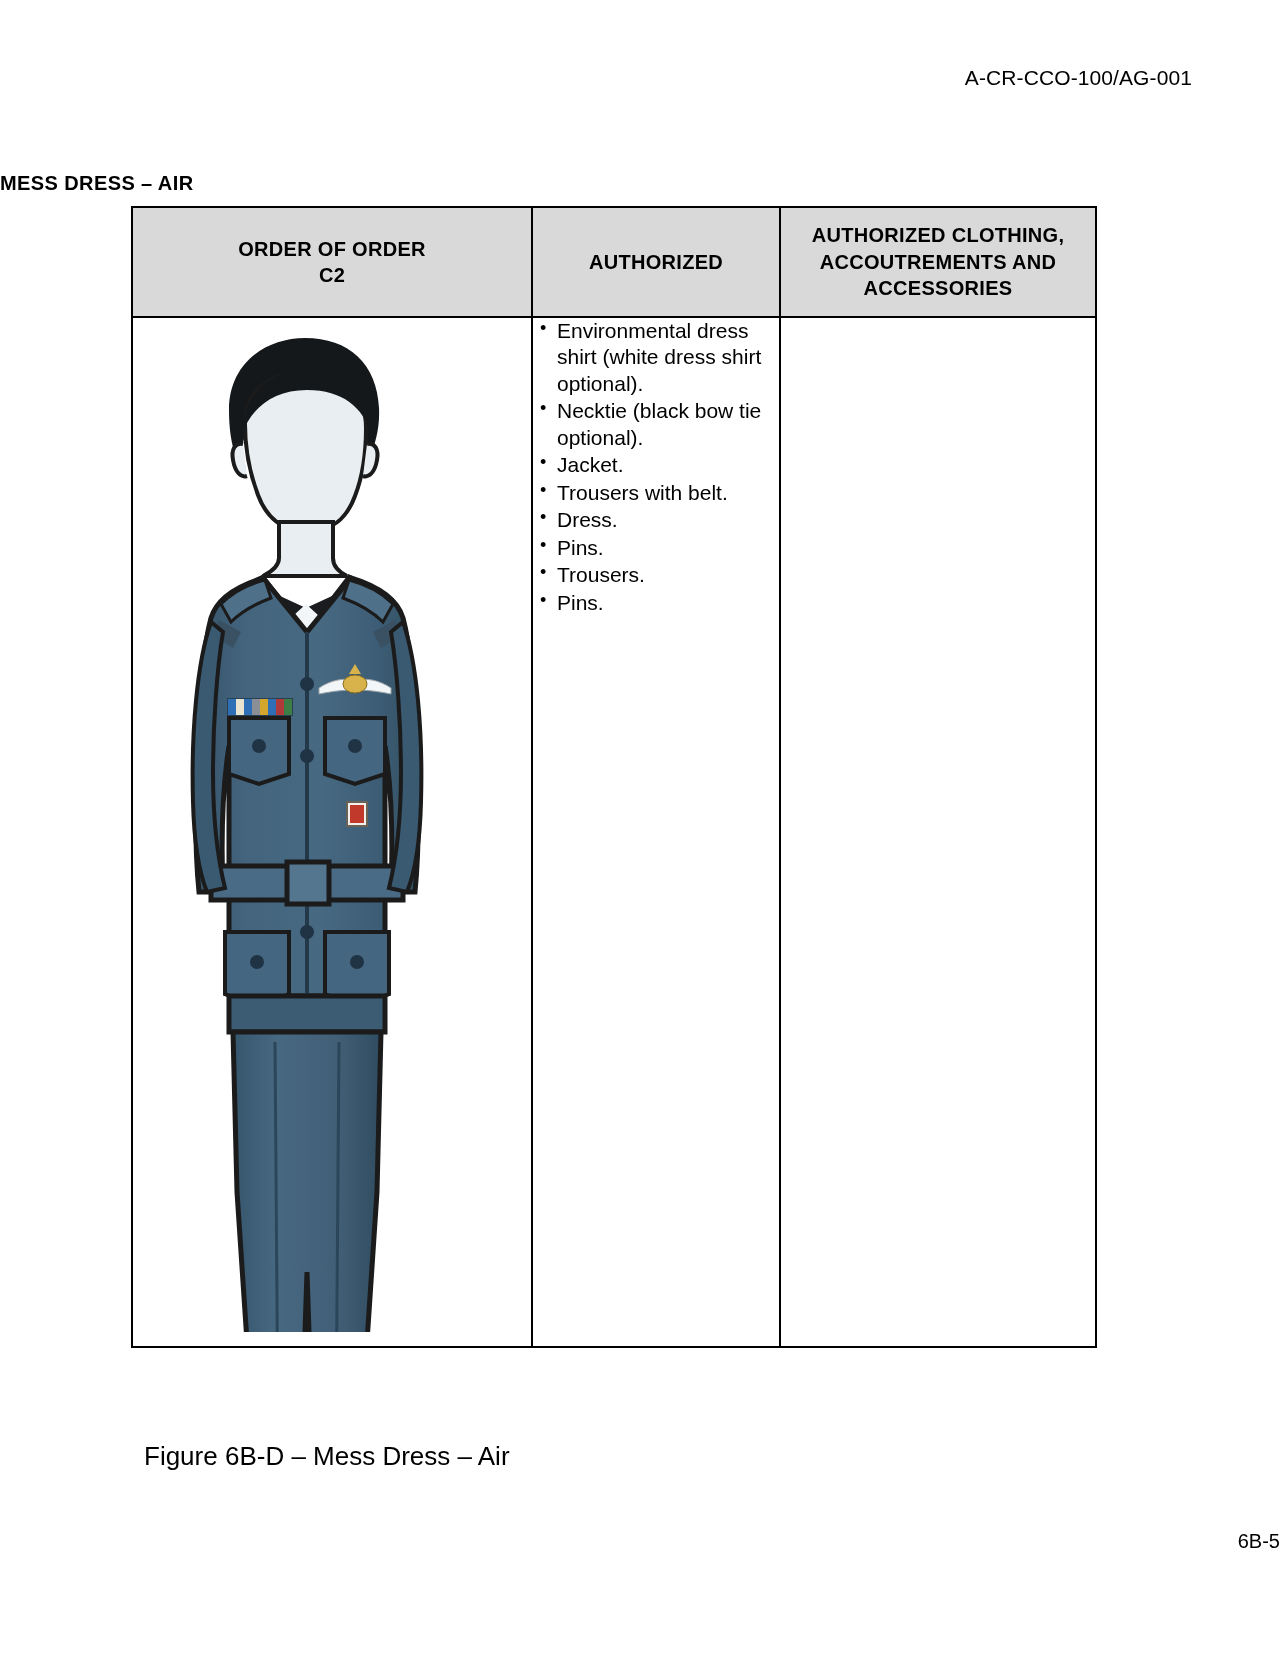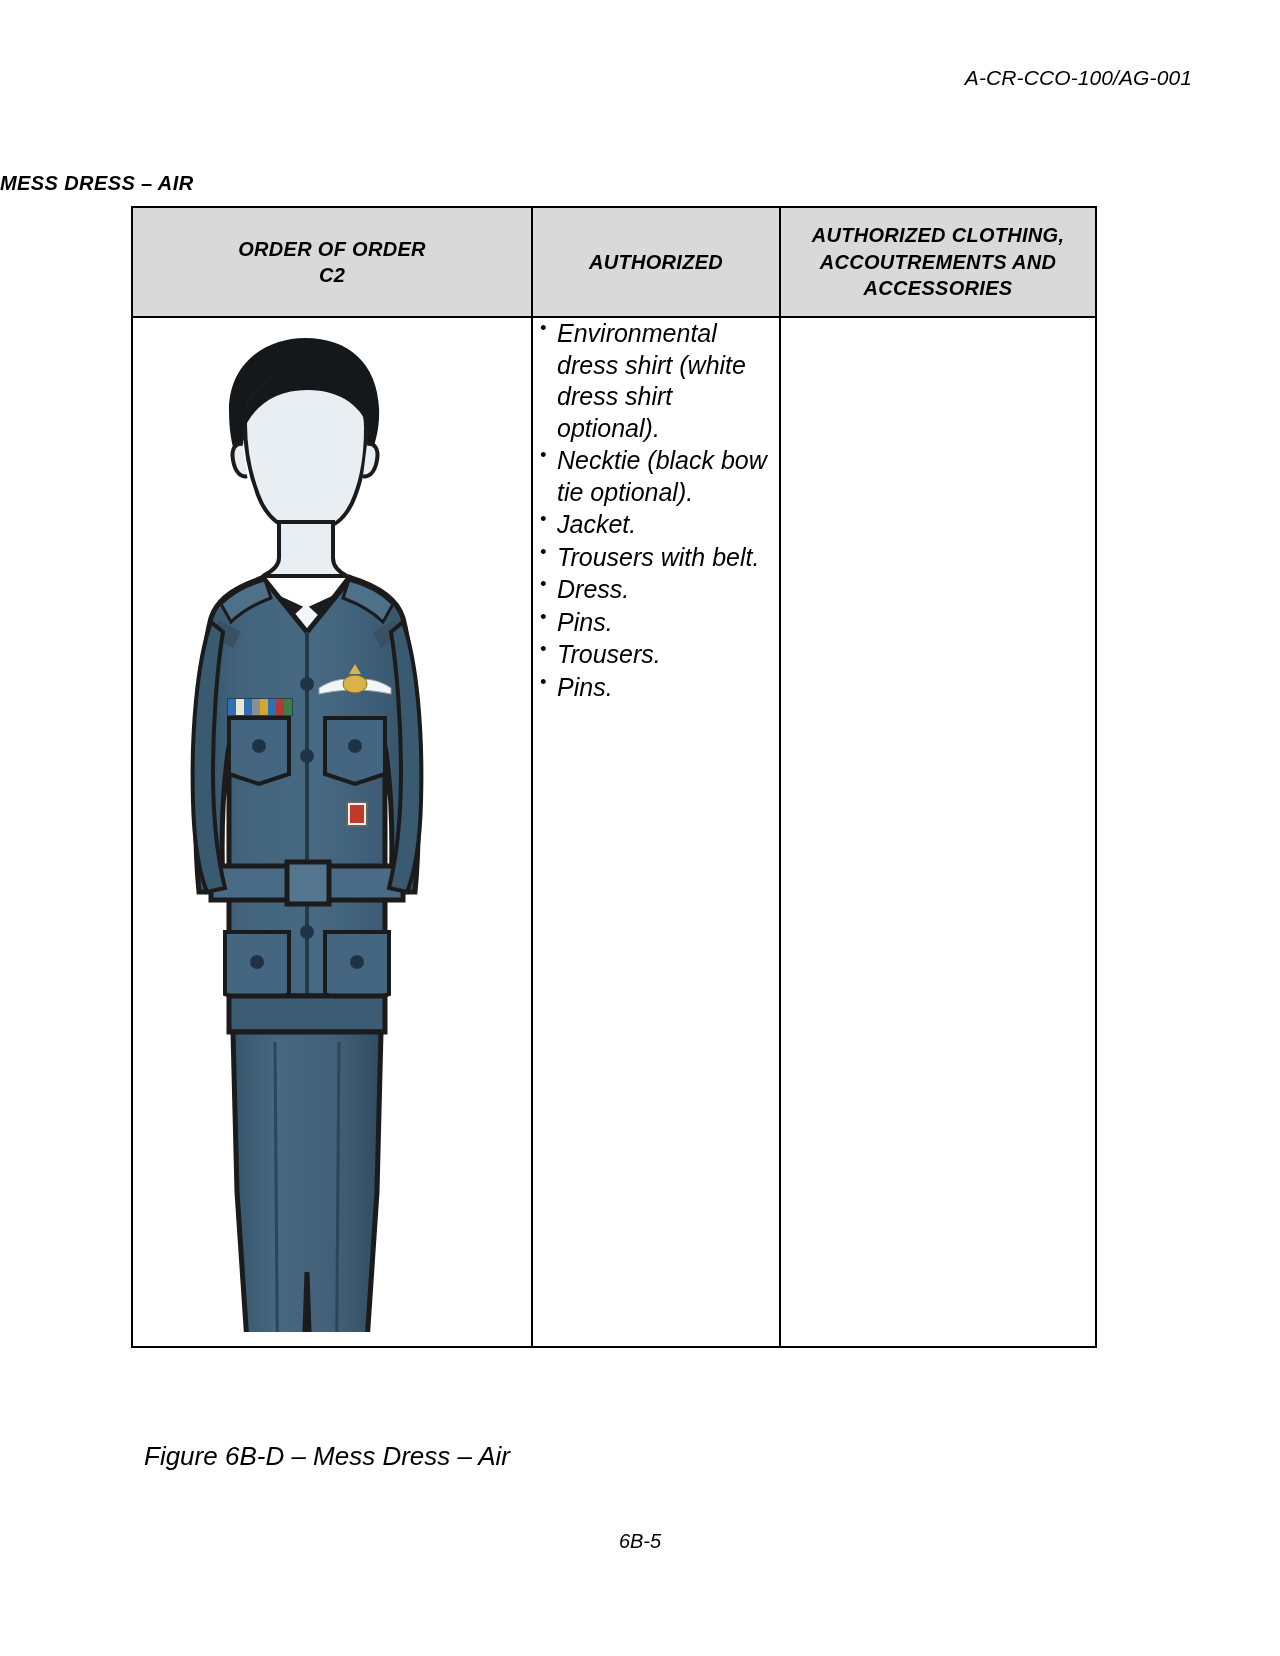--- a/index.html
+++ b/index.html
@@ -14,21 +14,20 @@
     color: #000000;
     position: relative;
     overflow: hidden;
   }
 
   .page {
     position: relative;
     width: 1280px;
     height: 1388px;
     box-sizing: border-box;
-    font-style: italic;
   }
 
   
   .doc-header {
     position: absolute;
     top: 66px;
     right: 88px;
     font-size: 21px;
     letter-spacing: 0.1px;
     white-space: nowrap;
@@ -94,21 +93,21 @@
   }
   .cell-auth {
     padding: 14px 10px 10px 12px;
   }
 
   
   ul.comp-list {
     margin: 0;
     padding: 0 0 0 22px;
     list-style: none;
-    font-size: 25px;
+    font-size: 21px;
     line-height: 1.26;
   }
   ul.comp-list li {
     position: relative;
     margin: 0 0 1px 0;
     padding-left: 2px;
   }
   ul.comp-list li::before {
     content: "\2022";
     position: absolute;
@@ -124,21 +123,21 @@
     top: 1441px;
     font-size: 26px;
   }
 
   
   .page-number {
     position: absolute;
     top: 1530px;
     left: 0;
     width: 1280px;
-    text-align: center;
+    text-align: right;
     font-size: 20px;
   }
 
   
   .figure-wrap {
     position: absolute;
     left: 0;
     top: 0;
     width: 100%;
     height: 100%;

